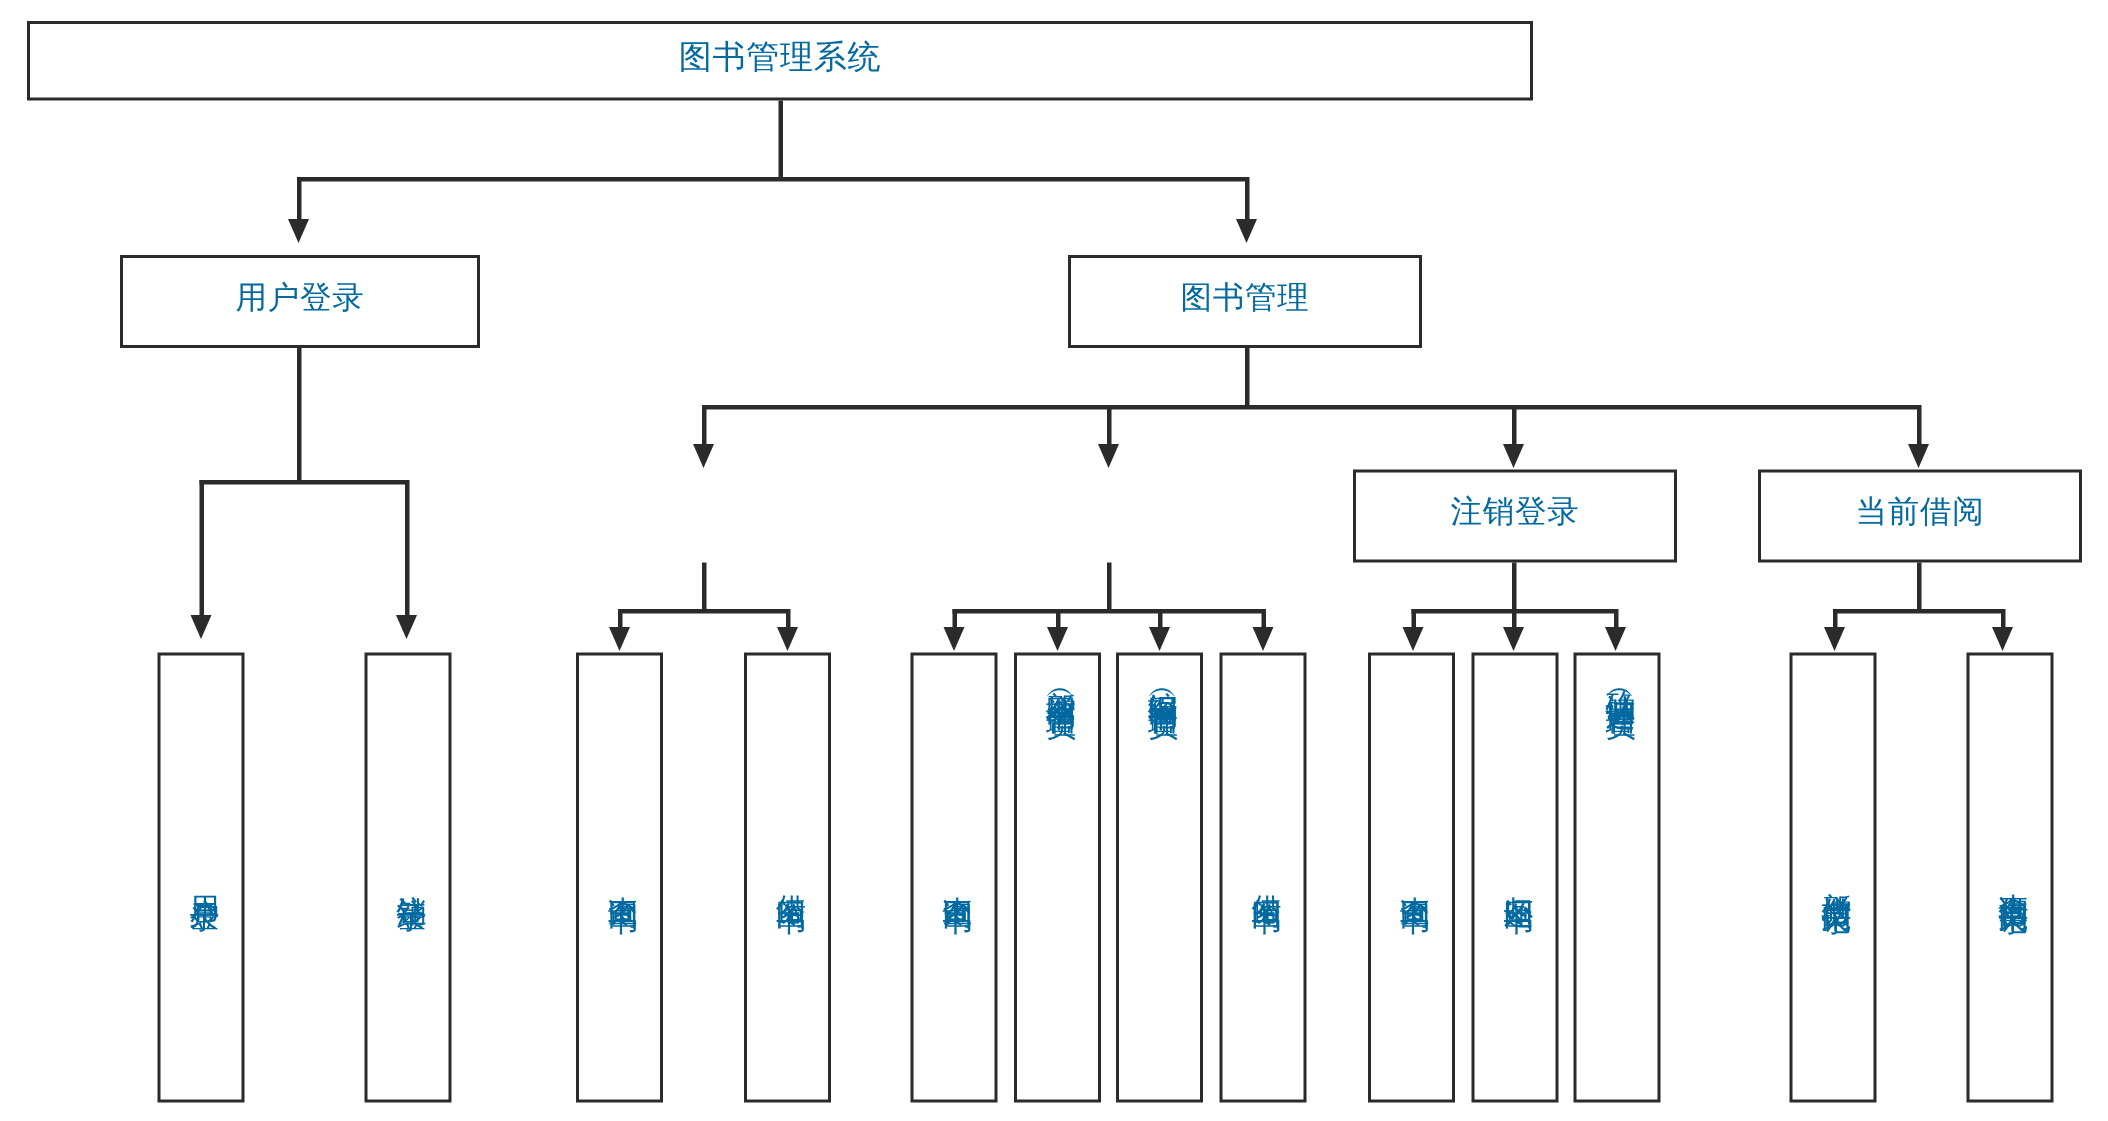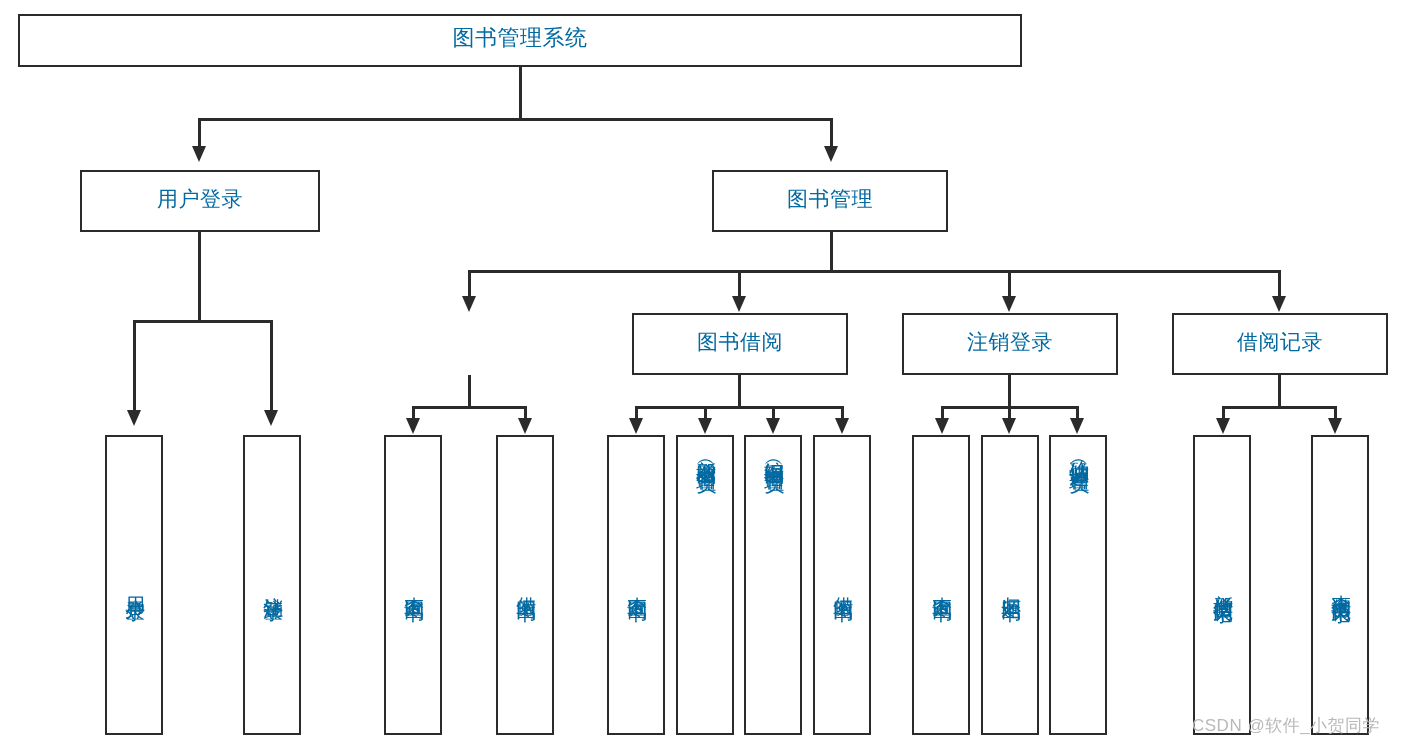--- a/index.html
+++ b/index.html
@@ -117,28 +117,25 @@
   <div class="hline" style="left:468px; top:270px; width:812px;"></div>
   <div class="vline" style="left:468px; top:270px; height:28px;"></div>
   <div class="arrow" style="left:462px; top:296px;"></div>
   <div class="vline" style="left:738px; top:270px; height:28px;"></div>
   <div class="arrow" style="left:732px; top:296px;"></div>
   <div class="vline" style="left:1008px; top:270px; height:28px;"></div>
   <div class="arrow" style="left:1002px; top:296px;"></div>
   <div class="vline" style="left:1278px; top:270px; height:28px;"></div>
   <div class="arrow" style="left:1272px; top:296px;"></div>
 
-  <div class="node horiz" style="left:632px; top:313px; width:216px; height:62px;">
-    <span class="lbl">图书借阅</span>
-  </div>
   <div class="node horiz" style="left:902px; top:313px; width:216px; height:62px;">
     <span class="lbl">注销登录</span>
   </div>
   <div class="node horiz" style="left:1172px; top:313px; width:216px; height:62px;">
-    <span class="lbl">借阅记录</span>
+    <span class="lbl">当前借阅</span>
   </div>
 
   <div class="vline" style="left:468px; top:375px; height:33px;"></div>
   <div class="hline" style="left:412px; top:406px; width:114px;"></div>
   <div class="vline" style="left:412px; top:406px; height:14px;"></div>
   <div class="arrow" style="left:406px; top:418px;"></div>
   <div class="vline" style="left:524px; top:406px; height:14px;"></div>
   <div class="arrow" style="left:518px; top:418px;"></div>
 
   <div class="vline" style="left:738px; top:375px; height:33px;"></div>
@@ -205,15 +202,14 @@
     <span class="lbl">确认归还（管理员）</span>
   </div>
 
   <div class="node vert centered" style="left:1193px; top:435px; width:58px; height:300px;">
     <span class="lbl">新增借阅记录</span>
   </div>
   <div class="node vert centered" style="left:1311px; top:435px; width:58px; height:300px;">
     <span class="lbl">查询借阅记录</span>
   </div>
 
-  <div id="watermark" style="left:1192px; top:714px;">CSDN @软件_小贺同学</div>
 
 </div>
 
 </body></html>

